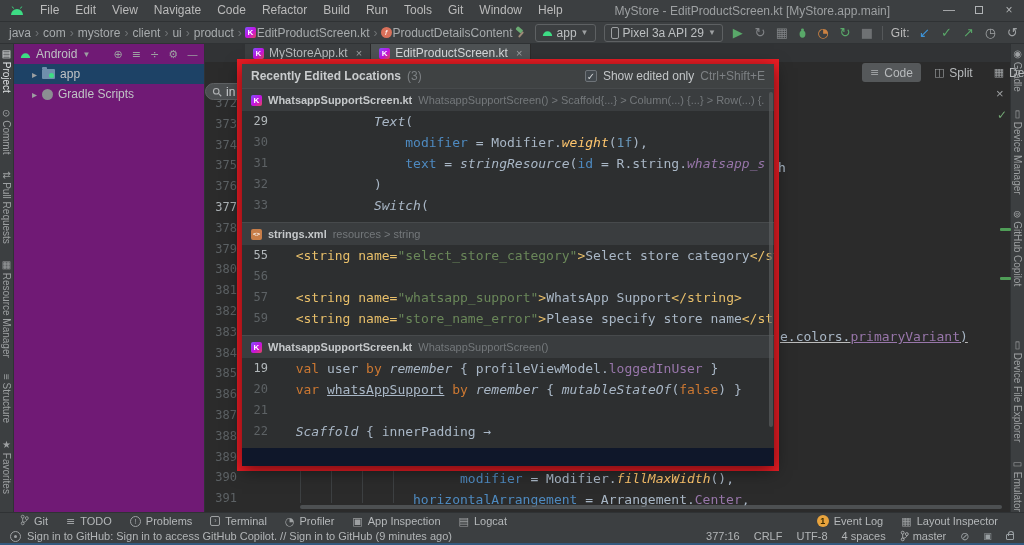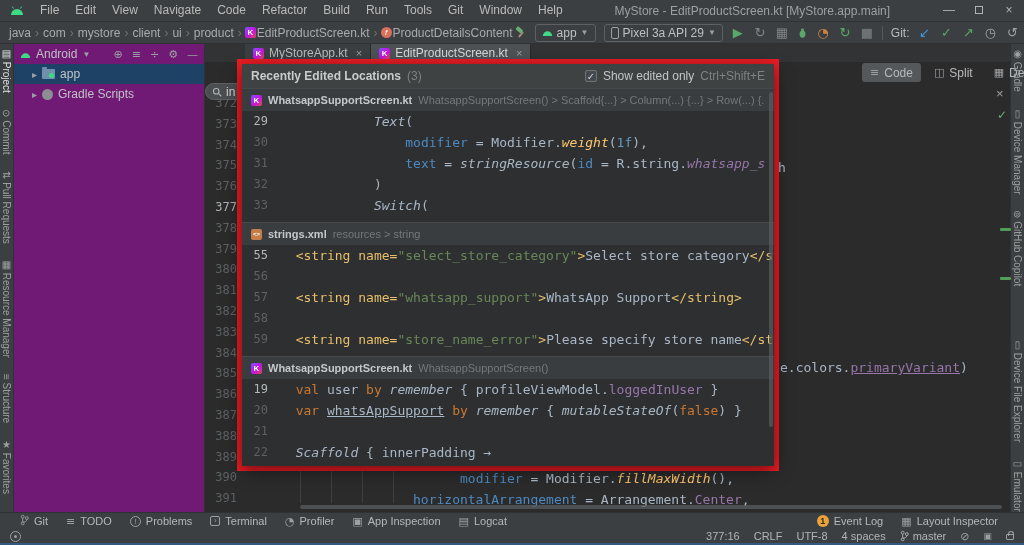--- a/index.html
+++ b/index.html
@@ -287,21 +287,21 @@
       <div class="gln" style="left: 205px; top: 366.4px;">385</div>
       <div class="gln" style="left: 205px; top: 387.2px;">386</div>
       <div class="gln" style="left: 205px; top: 408px;">387</div>
       <div class="gln" style="left: 205px; top: 428.8px;">388</div>
       <div class="gln" style="left: 205px; top: 449.6px;">389</div>
       <div class="gln" style="left: 205px; top: 470.4px;">390</div>
       <div class="gln" style="left: 205px; top: 491.2px;">391</div>
     </div>
   <div id="frags">
       <div class="frag" style="left: 778px; top: 160px;"><span class="c-pl">h</span></div>
-      <div class="frag" style="left: 780px; top: 360px;"><span class="c-pl">e.colors.</span><span class="c-pv">primaryVariant</span><span class="c-pl">)</span></div>
+      <div class="frag" style="left: 780px; top: 329px; text-decoration: underline;"><span class="c-pl">e.colors.</span><span class="c-pv">primaryVariant</span><span class="c-pl">)</span></div>
       <div class="frag" style="left: 413px; top: 471px; margin-left: 47px;"><span class="c-pa">modifier</span><span class="c-pl"> = </span><span class="c-pl">Modifier.</span><span class="c-fn">fillMaxWidth</span><span class="c-pl">(),</span></div>
       <div class="frag" style="left: 413px; top: 492px;"><span class="c-pa">horizontalArrangement</span><span class="c-pl"> = </span><span class="c-pl">Arrangement.</span><span class="c-fi2">Center</span><span class="c-pl">,</span></div>
     </div>
   <div class="sbox">
     <svg width="10" height="10" viewBox="0 0 13 13">
       <circle cx="5.5" cy="5.5" r="3.6" stroke="#afb1b3" fill="none" stroke-width="1.5"></circle>
       <line x1="8.4" y1="8.4" x2="12" y2="12" stroke="#afb1b3" stroke-width="1.5"></line>
     </svg>
     <span>in</span>
     <span class="scur"></span>
@@ -368,21 +368,20 @@
           <div class="psec">
             <div class="psec-h">
               <span class="xicon">&lt;&gt;</span>
               <span class="psec-file">strings.xml</span>
               <span class="psec-path">resources &gt; string</span>
             </div>
             <div class="pcode">
               <div class="pline"><span class="pln cur">55</span><span class="c-pl">  </span><span class="c-tag">&lt;string name=</span><span class="c-st">"select_store_category"</span><span class="c-tag">&gt;</span><span class="c-pl">Select store category</span><span class="c-tag">&lt;/st</span></div>
               <div class="pline"><span class="pln">56</span></div>
               <div class="pline"><span class="pln">57</span><span class="c-pl">  </span><span class="c-tag">&lt;string name=</span><span class="c-st">"whatsapp_support"</span><span class="c-tag">&gt;</span><span class="c-pl">WhatsApp Support</span><span class="c-tag">&lt;/string&gt;</span></div>
-              <div class="pline"><span class="pln">58</span></div>
               <div class="pline"><span class="pln">59</span><span class="c-pl">  </span><span class="c-tag">&lt;string name=</span><span class="c-st">"store_name_error"</span><span class="c-tag">&gt;</span><span class="c-pl">Please specify store name</span><span class="c-tag">&lt;/st</span></div>
             </div>
           </div>
           <div class="psec">
             <div class="psec-h">
               <span class="kicon">K</span>
               <span class="psec-file">WhatsappSupportScreen.kt</span>
               <span class="psec-path">WhatsappSupportScreen()</span>
             </div>
             <div class="pcode">
@@ -440,20 +439,21 @@
         </span>
         <span class="bitem">
           <span class="bicon">▦</span>
           <span>Layout Inspector</span>
         </span>
       </div>
   </div>
 
   <div class="sbar">
     <span class="ghicon"></span>
+    <span>Sign in to GitHub: Sign in to access GitHub Copilot. // Sign in to GitHub (9 minutes ago)</span>
     <span class="sbar-right">
       <span>377:16</span>
       <span>CRLF</span>
       <span>UTF-8</span>
       <span>4 spaces</span>
       <span style="display:flex;align-items:center;gap:4px">
         <svg width="9" height="12" viewBox="0 0 10 13">
           <circle cx="3" cy="2.8" r="1.6" fill="none" stroke="#afb1b3"></circle>
           <circle cx="3" cy="10.2" r="1.6" fill="none" stroke="#afb1b3"></circle>
           <circle cx="7.6" cy="4.4" r="1.6" fill="none" stroke="#afb1b3"></circle>

